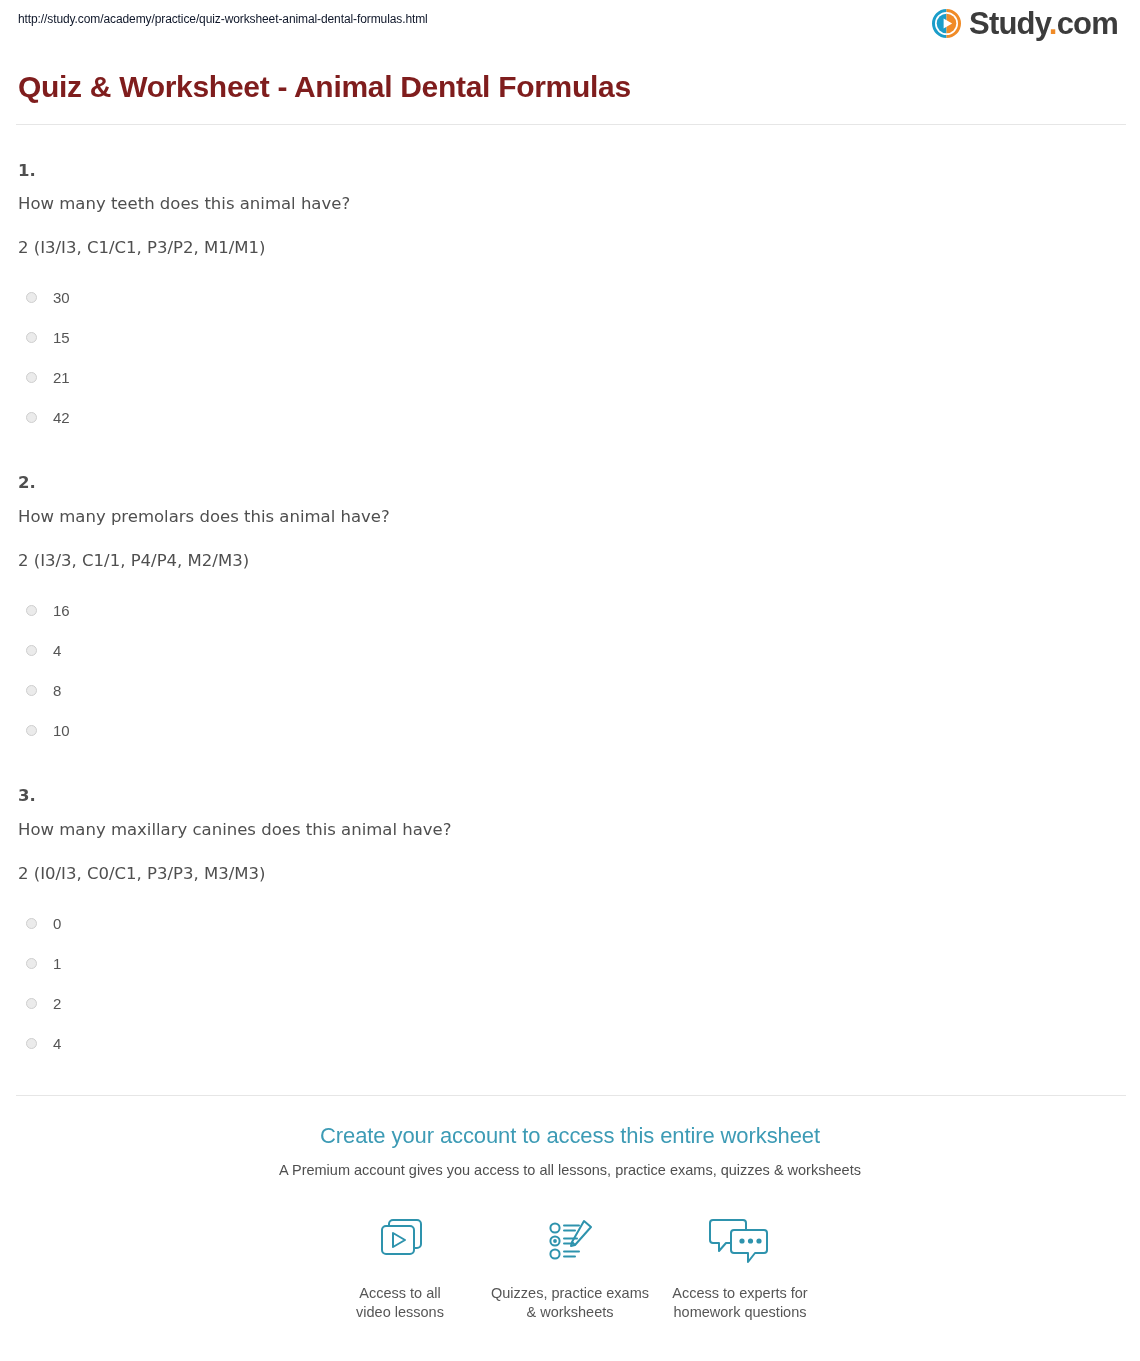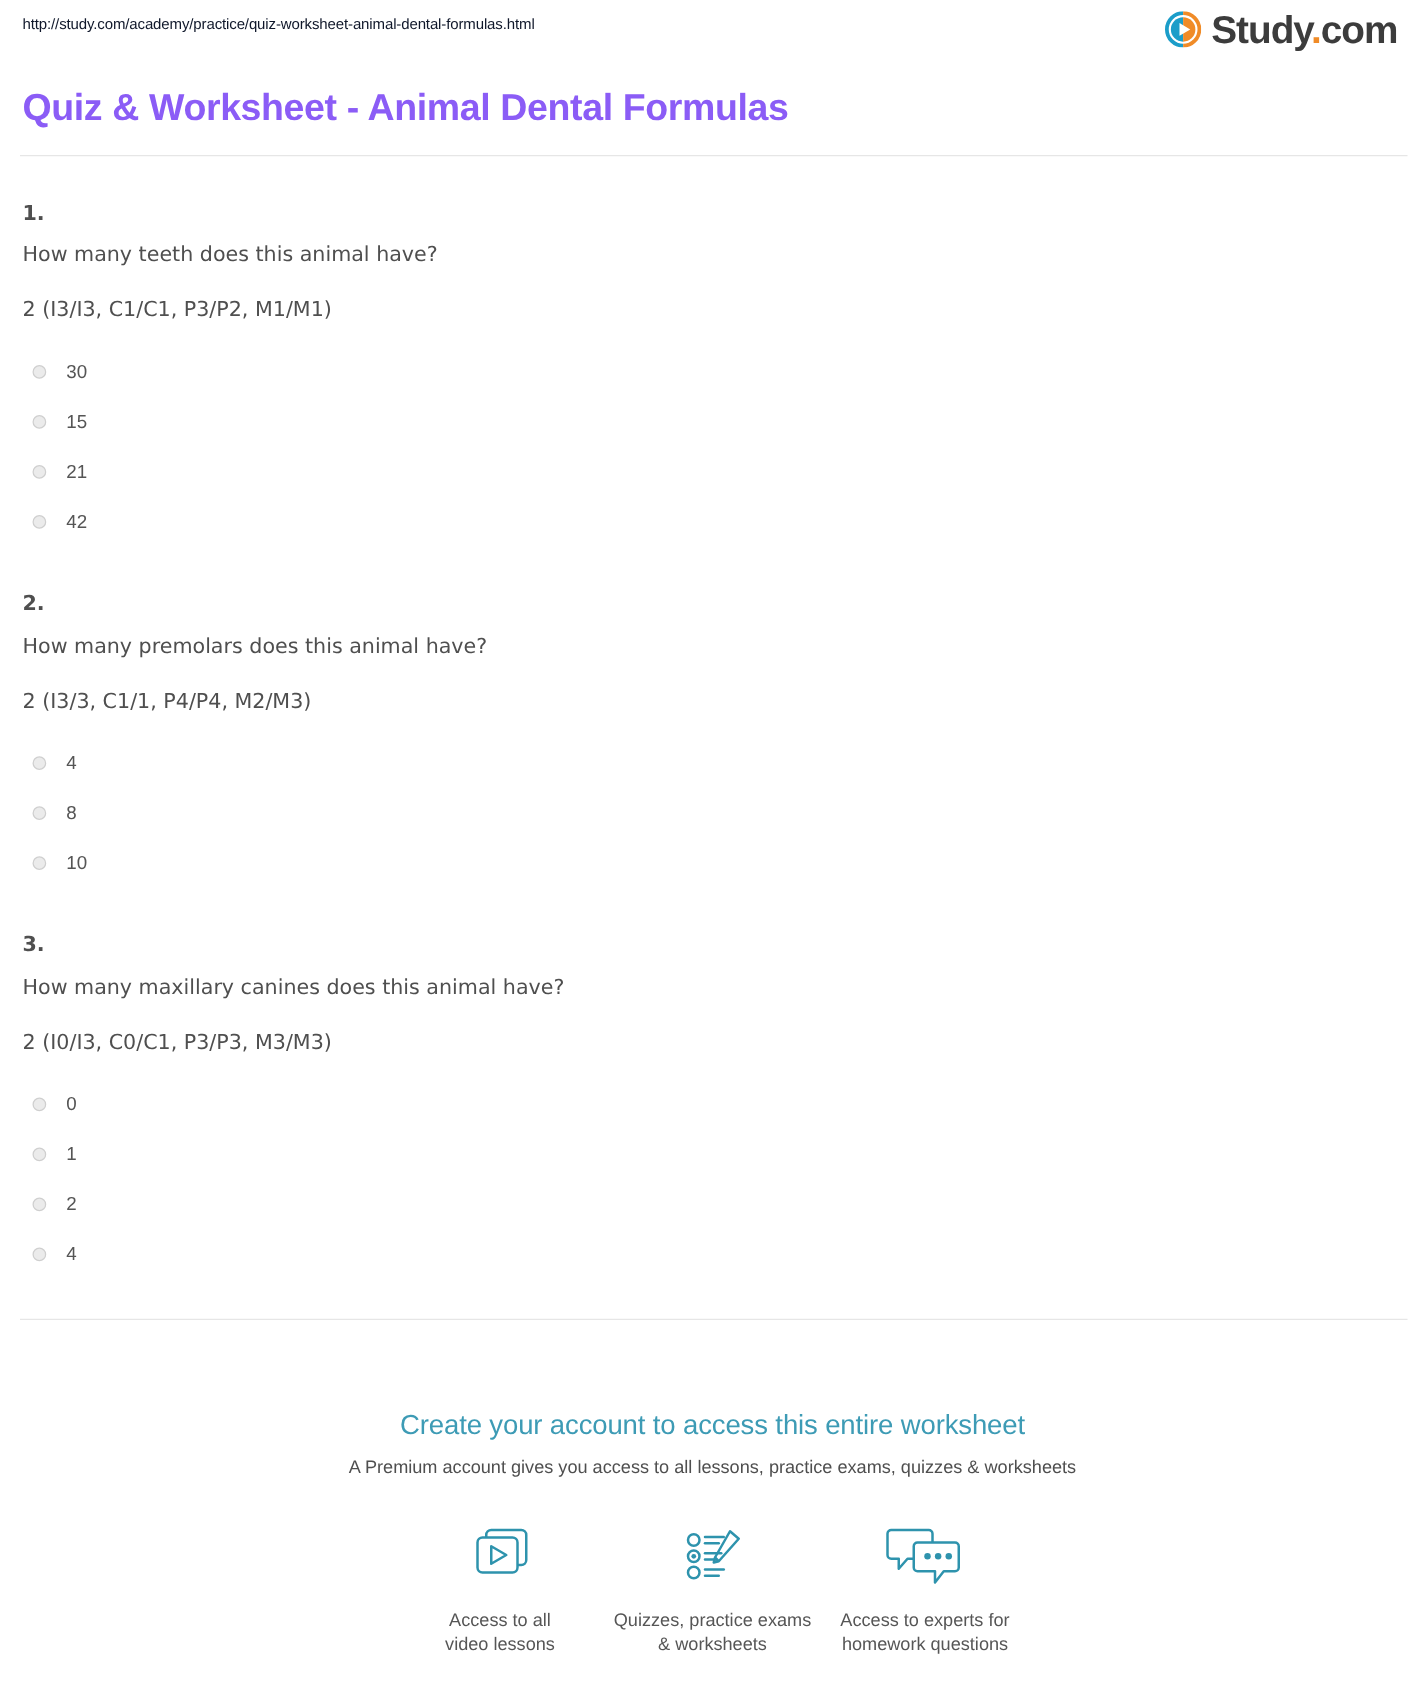--- a/index.html
+++ b/index.html
@@ -52,21 +52,21 @@
     letter-spacing: -0.8px;
     line-height: 1;
     white-space: nowrap;
   }
   .brand-word .dot { color: #f08b27; }
 
   
   .worksheet-title {
     font-size: 30px;
     font-weight: 600;
-    color: #8b5cf6;
+    color: #7f1d1d;
     margin: 12px 0 0 18px;
     letter-spacing: -0.3px;
     font-family: "Liberation Sans", sans-serif;
     line-height: 1.25;
   }
   .rule {
     height: 1px;
     background: #e6e6e6;
     margin: 18px 14px 0 16px;
   }
@@ -132,21 +132,20 @@
     text-align: center;
     padding-top: 26px;
   }
   .cta-title {
     font-size: 22px;
     color: #3d9bb5;
     font-weight: 400;
     font-family: "Liberation Sans", sans-serif;
     letter-spacing: -0.1px;
     line-height: 1.3;
-    margin-top: 44px;
   }
   .cta-sub {
     font-size: 14.5px;
     color: #4f4f4f;
     margin-top: 10px;
     font-family: "Liberation Sans", sans-serif;
     line-height: 1.3;
   }
   .features {
     display: flex;
@@ -227,20 +226,24 @@
     </div>
   </div>
 
   <div class="question-block">
     <div class="q-number">2.</div>
     <div class="q-prompt">How many premolars does this animal have?</div>
     <div class="q-formula">2 (I3/3, C1/1, P4/P4, M2/M3)</div>
     <div class="options">
       <label class="option-row">
         <span class="radio"></span>
+        <span class="option-label">16</span>
+      </label>
+      <label class="option-row">
+        <span class="radio"></span>
         <span class="option-label">4</span>
       </label>
       <label class="option-row">
         <span class="radio"></span>
         <span class="option-label">8</span>
       </label>
       <label class="option-row">
         <span class="radio"></span>
         <span class="option-label">10</span>
       </label>

